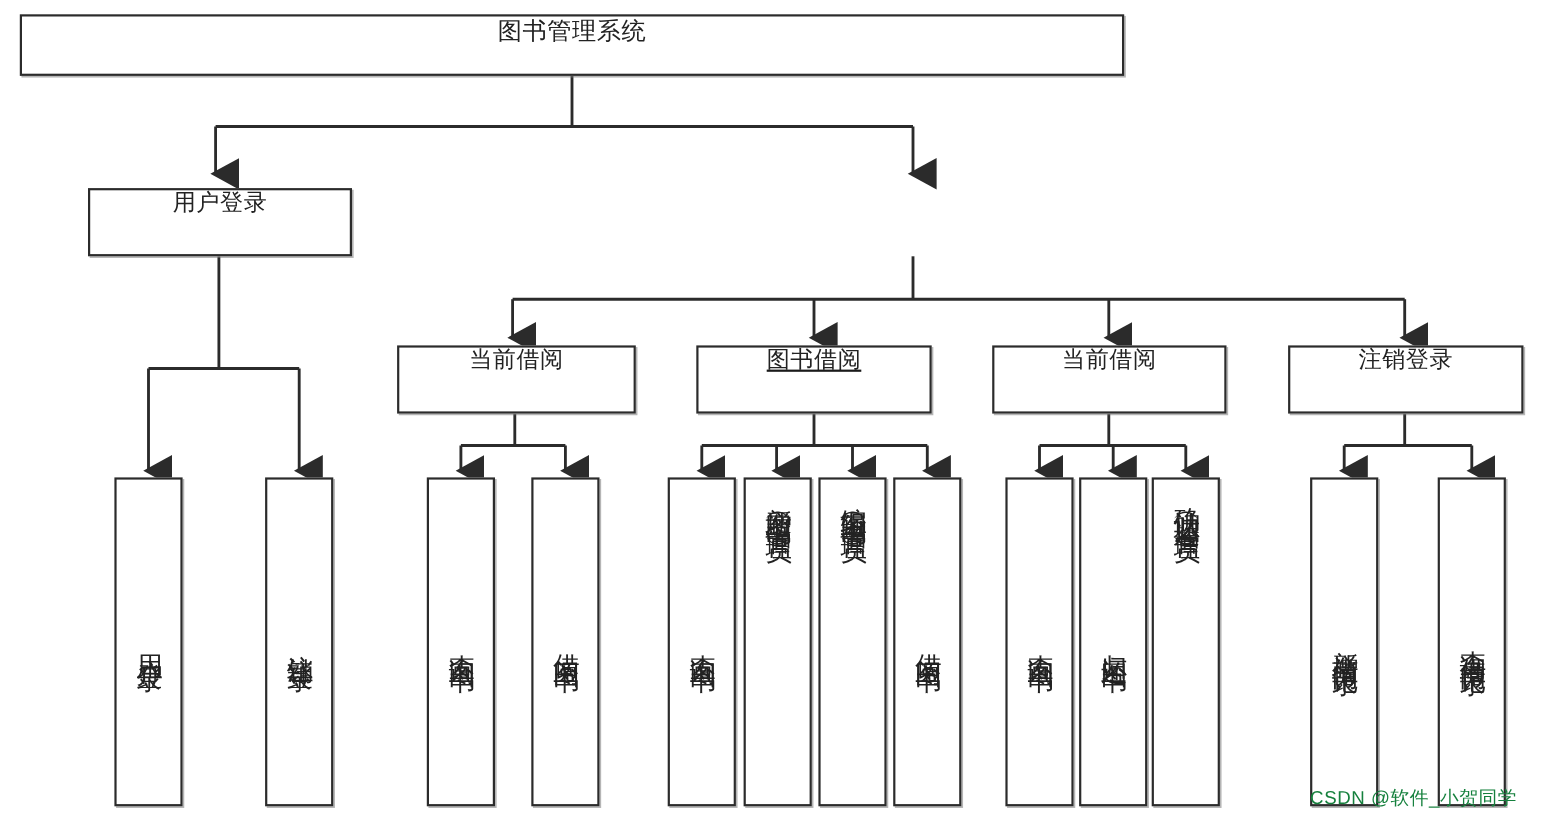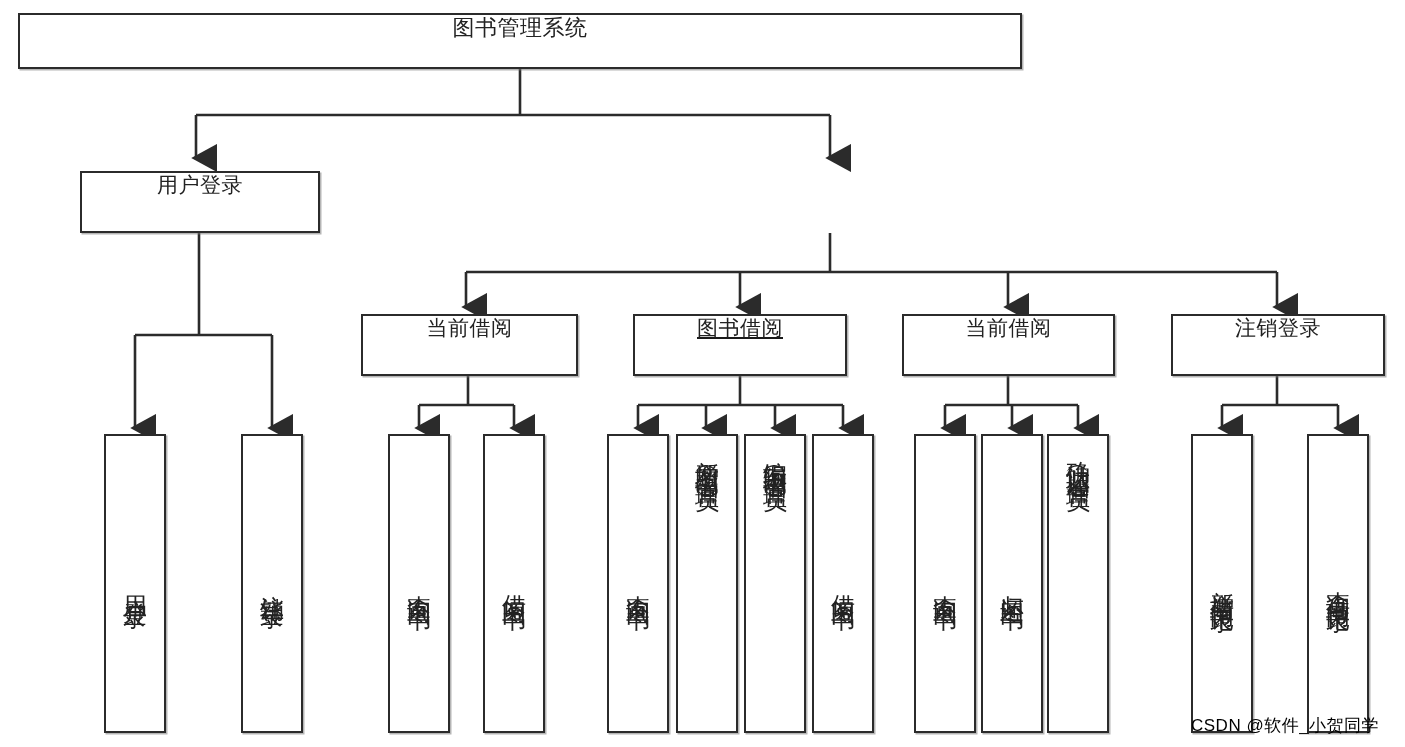--- a/index.html
+++ b/index.html
@@ -67,21 +67,21 @@
   }
   .node.vert.centered {
     align-items: center;
     padding-top: 0;
   }
   .watermark {
     position: absolute;
     left: 1191px;
     top: 714px;
     font-size: 17px;
-    color: #000000;
+    color: #15803d;
     white-space: nowrap;
     letter-spacing: 0.5px;
     font-family: "Liberation Sans", "DejaVu Sans", sans-serif;
   }
 </style>
 </head>
 <body>
 
 <div id="canvas">
 

